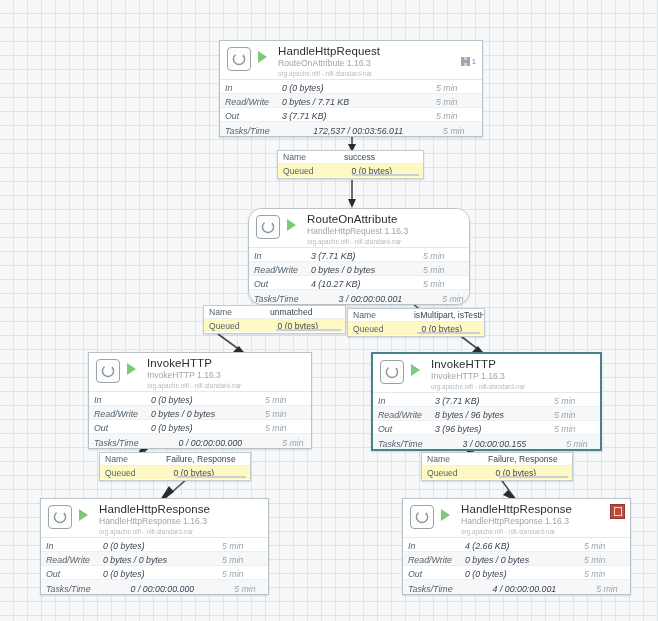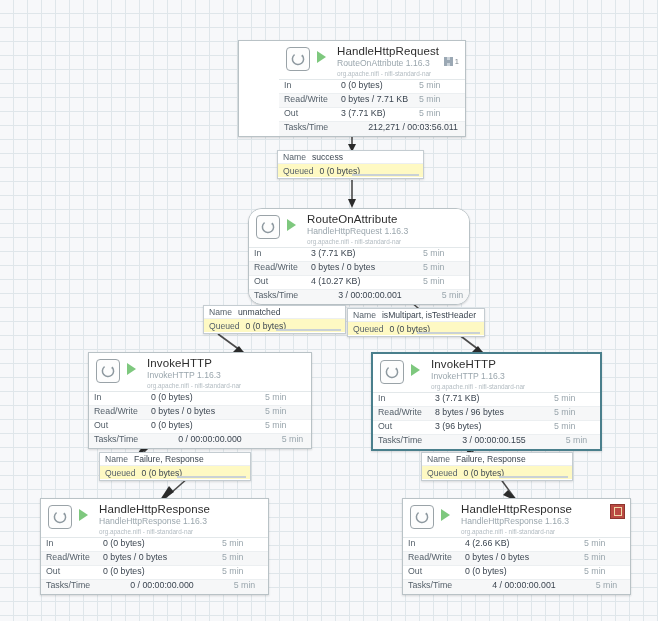--- a/index.html
+++ b/index.html
@@ -148,25 +148,26 @@
     width: 8px;
     height: 9px;
     border: 1.4px solid #f0d9a8;
     box-sizing: border-box;
   }
 
   
   .proc-stats { border-top: 1px solid #e3e8ea; }
   .srow {
     display: flex;
-    align-items: flex-start;
+    align-items: flex-end;
     height: 14px;
     font-size: 8.8px;
     border-bottom: 1px solid #eceff1;
     box-sizing: border-box;
+    font-style: italic;
   }
   .srow:last-child { border-bottom: none; gap: 40px; }
   .srow.alt { background: #f6f7f8; }
   .s-label {
     width: 62px;
     padding-left: 5px;
     color: #55606a;
     box-sizing: border-box;
     white-space: nowrap;
   }
@@ -191,20 +192,21 @@
     box-sizing: border-box;
     overflow: hidden;
   }
   .crow {
     display: flex;
     align-items: center;
     height: 13px;
     font-size: 8.6px;
     box-sizing: border-box;
     padding-left: 5px;
+    gap: 32px;
   }
   .crow.top { border-bottom: 1px solid #eceff1; }
   .crow.bot { background: #fef9c3; }
   .c-key { color: #55606a; margin-right: 6px; white-space: nowrap; }
   .c-val { color: #3b4550; white-space: nowrap; }
   .conn-bar {
     position: absolute;
     right: 4px;
     bottom: 2px;
     height: 2px;
@@ -243,21 +245,21 @@
     <line x1="188" y1="478" x2="163" y2="500"></line>
     <polygon points="174,492 169,486 158,503"></polygon>
 
     <line x1="488" y1="436" x2="470" y2="454"></line>
     <polygon points="479,447 474,441 464,456"></polygon>
 
     <line x1="500" y1="478" x2="516" y2="500"></line>
     <polygon points="508,490 503,495 520,503"></polygon>
   </svg>
 
-  <div class="proc" style="left:238px; top:40px; width:228px;padding-left:40px;">
+  <div class="proc" style="left:219px; top:40px; width:264px;">
     <div class="proc-head">
       <span class="proc-icon">
         <svg width="16" height="16" viewBox="0 0 16 16" aria-hidden="true">
           <circle cx="8" cy="8" r="5.6" fill="none" stroke="#8d989f" stroke-width="1.5" stroke-dasharray="26 8" transform="rotate(-40 8 8)"></circle>
           <path d="M12.2 3.4 L13.6 5.2 L11.2 5.4 Z" fill="#8d989f"></path>
         </svg>
       </span>
       <span class="run-glyph"></span>
       <div class="proc-titles">
         <div class="proc-name">HandleHttpRequest</div>
@@ -280,21 +282,21 @@
         <span class="s-value">0 bytes / 7.71 KB</span>
         <span class="s-time">5 min</span>
       </div>
       <div class="srow">
         <span class="s-label">Out</span>
         <span class="s-value">3 (7.71 KB)</span>
         <span class="s-time">5 min</span>
       </div>
       <div class="srow alt">
         <span class="s-label">Tasks/Time</span>
-        <span class="s-value">212,271 / 00:03:56.011</span>
+        <span class="s-value">172,537 / 00:03:56.011</span>
         <span class="s-time">5 min</span>
       </div>
     </div>
   </div>
 
   <div class="conn" style="left:277px; top:150px; width:147px; height:29px;">
     <div class="crow top">
       <span class="c-key">Name</span>
       <span class="c-val">success</span>
     </div>

